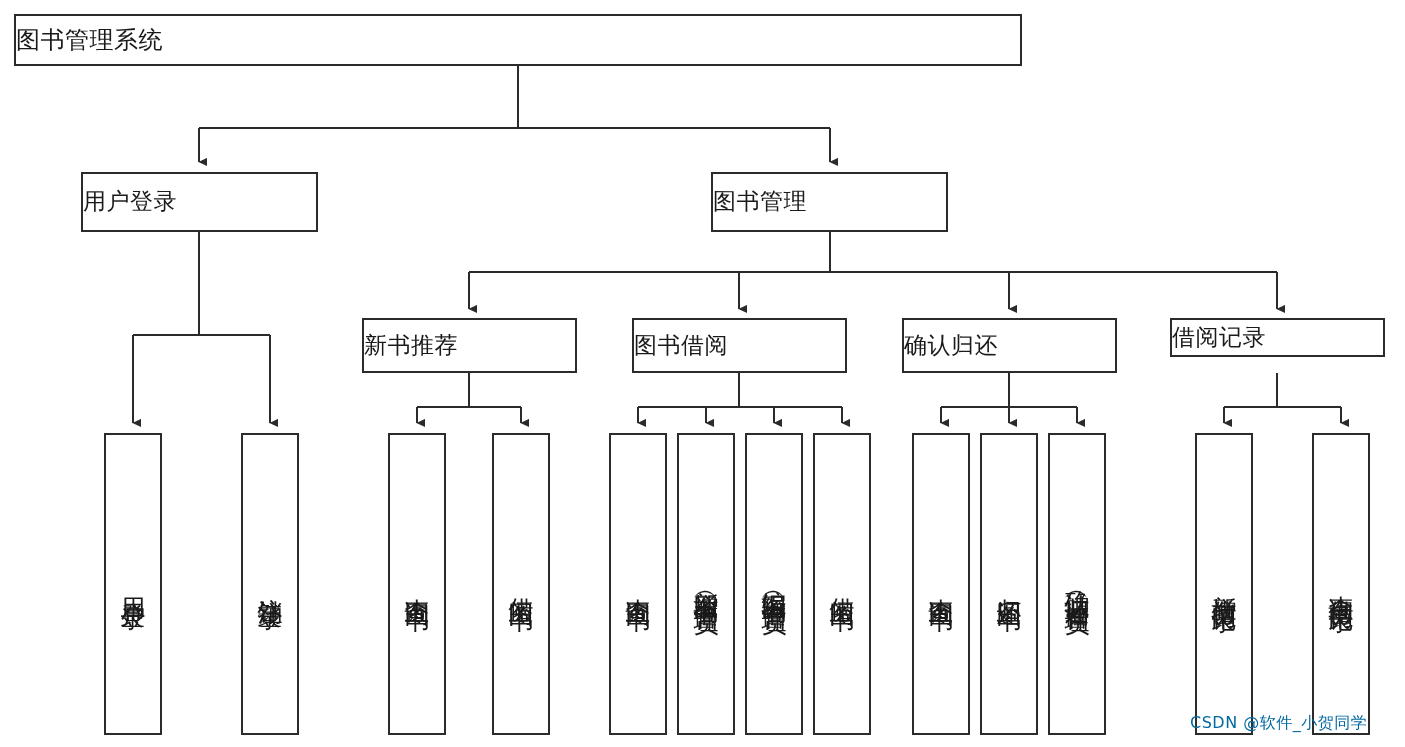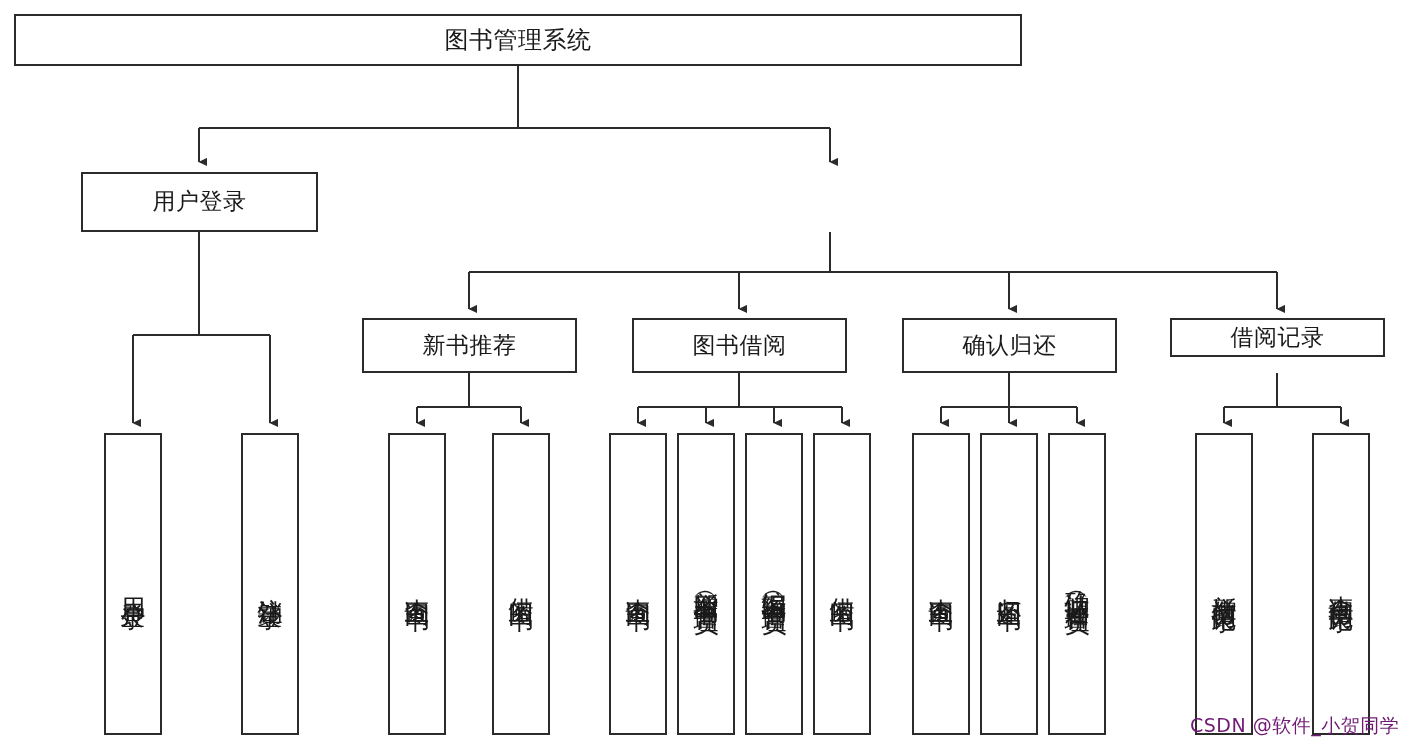--- a/index.html
+++ b/index.html
@@ -27,21 +27,21 @@
     height: 747px;
     pointer-events: none;
   }
   .node {
     position: absolute;
     box-sizing: border-box;
     background: #ffffff;
     border: 2px solid #2b2b2b;
     display: flex;
     align-items: center;
-    justify-content: center;
+    justify-content: flex-start;
     color: #1a1a1a;
     z-index: 2;
   }
   .node .lbl {
     display: block;
     line-height: 1.18;
     letter-spacing: 0.5px;
     white-space: nowrap;
   }
   .node.horiz .lbl {
@@ -58,22 +58,22 @@
   .node.vert .lbl {
     writing-mode: vertical-rl;
     text-orientation: upright;
     font-size: 25px;
     letter-spacing: 3px;
     line-height: 1;
     white-space: nowrap;
   }
   .watermark {
     position: absolute;
-    font-size: 19px;
-    color: #701a75;
+    font-size: 16px;
+    color: #0369a1;
     letter-spacing: 0.5px;
     white-space: nowrap;
     z-index: 3;
     font-family: "DejaVu Sans", "Liberation Sans", sans-serif;
   }
 </style>
 </head>
 <body>
 
 <div id="canvas">
@@ -128,20 +128,23 @@
     </g>
   </svg>
 
   <div class="node root horiz" style="left:14px; top:14px; width:1008px; height:52px;">
     <span class="lbl">图书管理系统</span>
   </div>
 
   <div class="node horiz" style="left:81px; top:172px; width:237px; height:60px;">
     <span class="lbl">用户登录</span>
   </div>
+  <div class="node horiz" style="left:711px; top:172px; width:237px; height:60px;">
+    <span class="lbl">图书管理</span>
+  </div>
 
   <div class="node horiz" style="left:362px; top:318px; width:215px; height:55px;">
     <span class="lbl">新书推荐</span>
   </div>
   <div class="node horiz" style="left:632px; top:318px; width:215px; height:55px;">
     <span class="lbl">图书借阅</span>
   </div>
   <div class="node horiz" style="left:902px; top:318px; width:215px; height:55px;">
     <span class="lbl">确认归还</span>
   </div>

